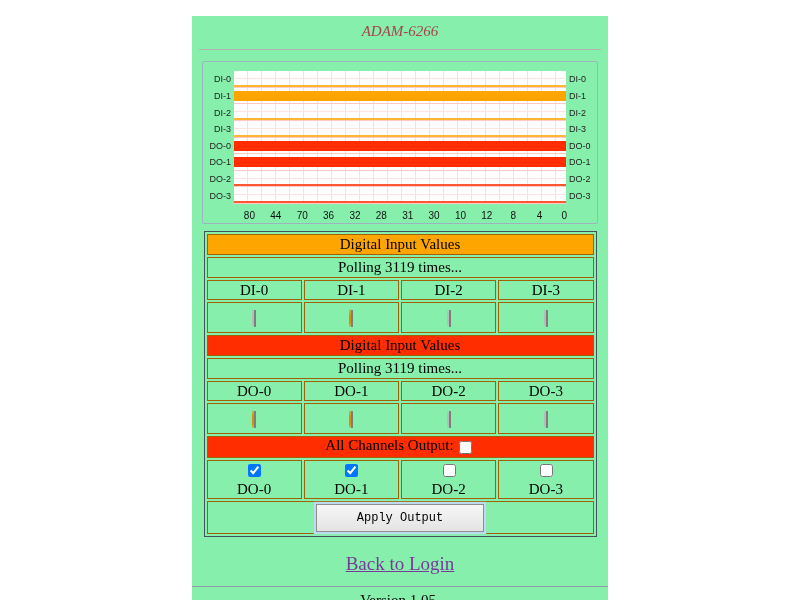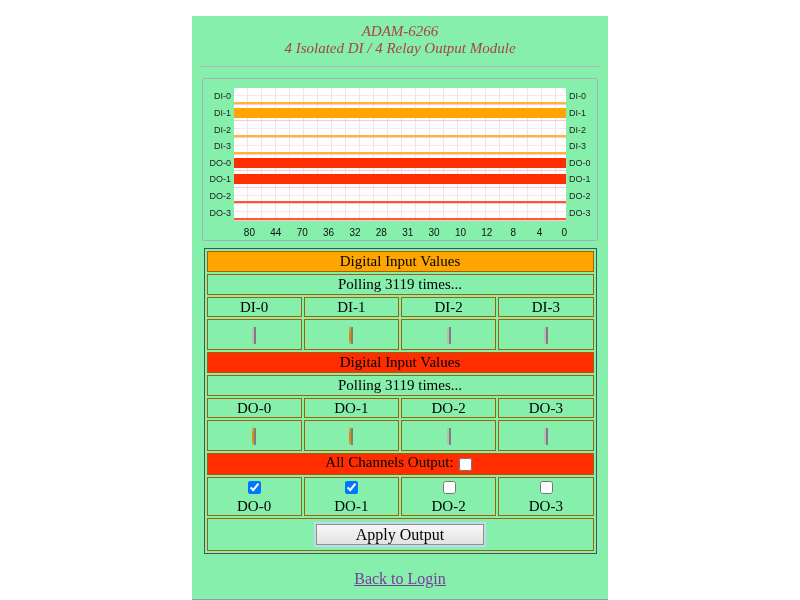--- a/index.html
+++ b/index.html
@@ -58,36 +58,35 @@
      background:radial-gradient(circle at 38% 30%, #ffffff, #efefef 45%, #cfcfcf 85%);
      border:1px solid #b9b9b9;}
   .bulb.on .glass{
      background:radial-gradient(circle at 38% 30%, #fff6c8, #ffd23e 48%, #ff9c00 85%);
      border:1px solid #e08a00;}
   .bulb .base{width:9px;height:6px;margin:-2px auto 0 auto;position:relative;
      background:repeating-linear-gradient(#d9d9d9 0 1px, #8f8f8f 1px 2px);
      border:1px solid #7d7d7d;border-top:none;border-radius:0 0 2px 2px;}
 
   
-  .apply-btn{width:168px;height:21px;font-family:Liberation Serif, serif;
-     font-size:16px;color:#000;background:linear-gradient(#f7f7f7,#e3e3e3);
+  .apply-btn{width:168px;height:28px;font-family:Liberation Mono, monospace;
+     font-size:12px;color:#000;background:linear-gradient(#f7f7f7,#e3e3e3);
      border:1px solid #8f8f8f;box-shadow:0 0 1px 2px #badcec;cursor:pointer;}
   .back-link-wrap{text-align:center;margin-top:16px;}
-  a.back-link{color:#7A3A9B;font-size:16px;}
+  a.back-link{color:#7A3A9B;font-size:19px;}
   .footer{margin-top:4px;text-align:center;font-size:15px;line-height:18px;color:#000;}
   input[type=checkbox]{width:13px;height:13px;}
 </style>
 </head>
 <body>
 
 <div class="content">
 
   <div class="hdr">
     <div>ADAM-6266</div>
-    <div>4 Isolated DI / 4 Relay Output Module</div>
   </div>
   <hr class="hr1">
 
   <div class="chart-panel">
     <div class="chart-flex">
       <div class="chan-labels left">
         <div>DI-0</div>
         <div>DI-1</div>
         <div>DI-2</div>
         <div>DI-3</div>

